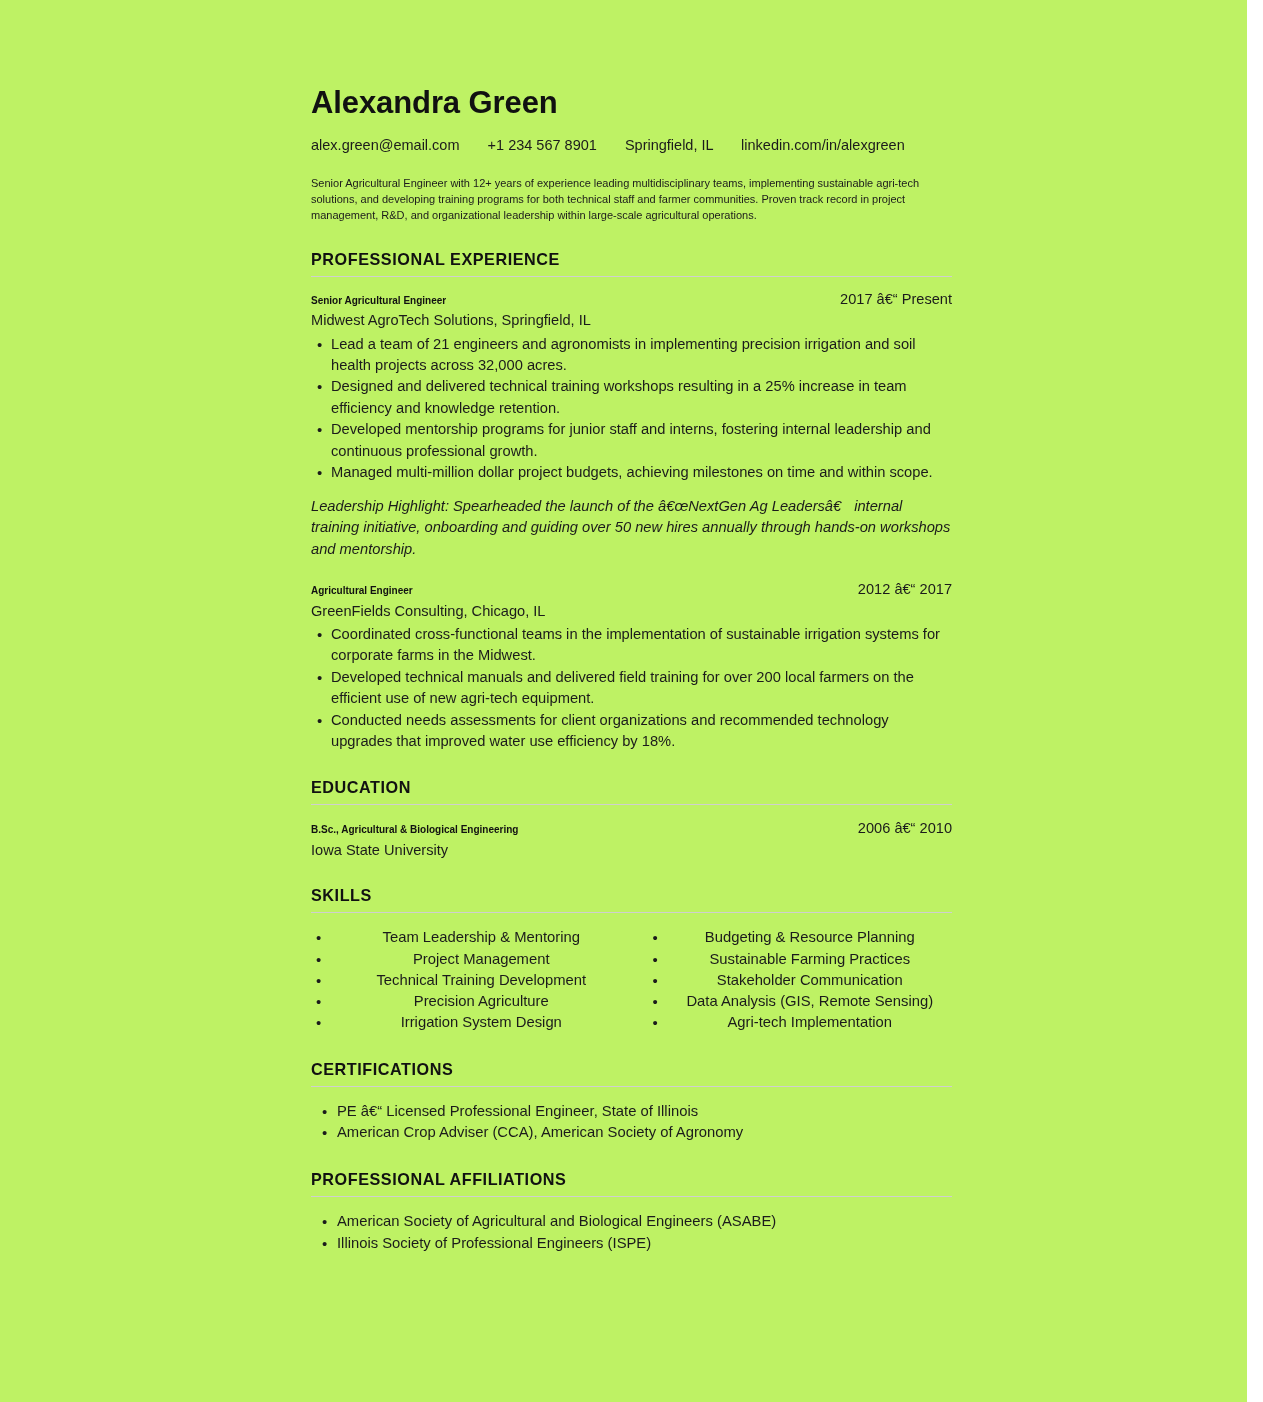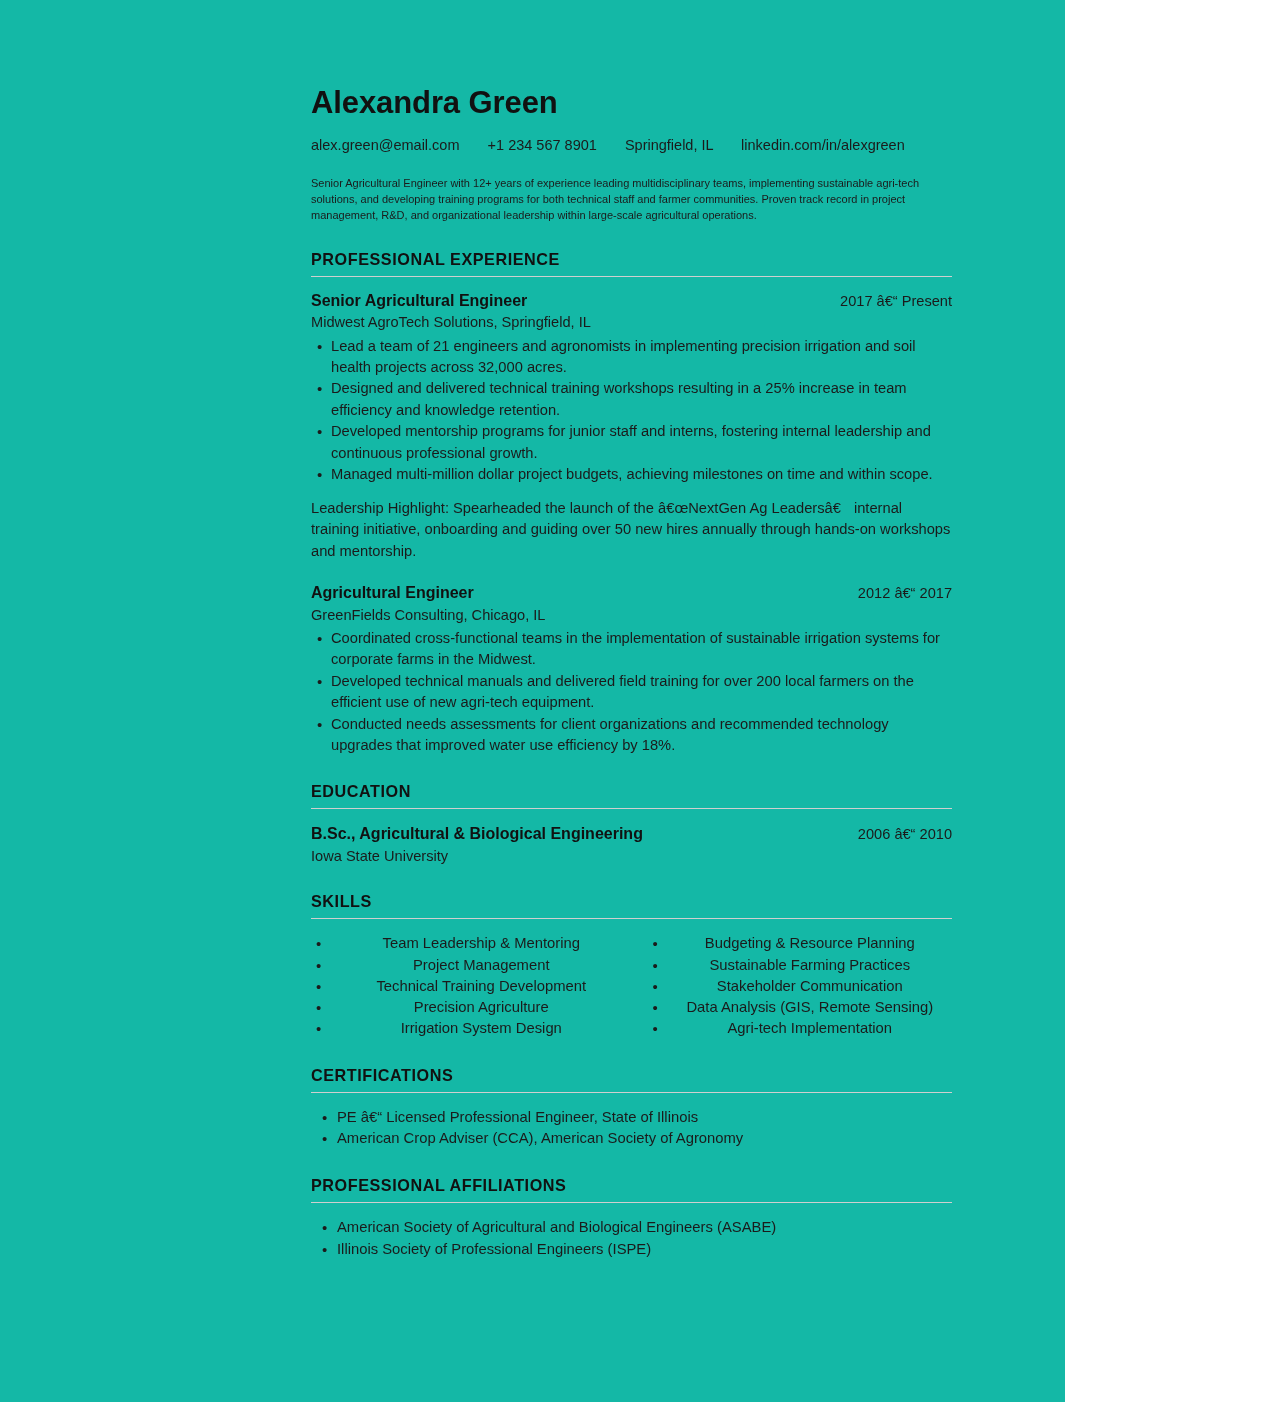--- a/index.html
+++ b/index.html
@@ -10,23 +10,23 @@
   body {
     width: 1263px;
     height: 1402px;
     font-family: "Liberation Sans", sans-serif;
     color: #1b1b1b;
     -webkit-font-smoothing: antialiased;
   }
 
   .page {
     position: relative;
-    width: 1065px;
+    width: 1247px;
     min-height: 1402px;
-    background: #14b8a6;
+    background: #bef264;
     box-sizing: border-box;
   }
 
   .sheet {
     position: absolute;
     left: 311px;
     top: 0;
     width: 641px;
   }
 
@@ -85,21 +85,21 @@
   .entry { margin-bottom: 0; }
   .entry + .entry { margin-top: 19px; }
 
   .entry-head {
     display: flex;
     justify-content: space-between;
     align-items: baseline;
     gap: 12px;
   }
   .entry-title {
-    font-size: 16px;
+    font-size: 10px;
     font-weight: 700;
     color: #111111;
     line-height: 1.35;
   }
   .entry-dates {
     font-size: 14.6px;
     color: #1b1b1b;
     white-space: nowrap;
     line-height: 1.35;
   }
@@ -129,20 +129,21 @@
     left: 6px;
     top: 0;
     font-size: 15px;
     line-height: 1.46;
     color: #1b1b1b;
   }
 
   .highlight {
     margin-top: 12px;
     font-size: 14.7px;
+    font-style: italic;
     line-height: 1.48;
     color: #1b1b1b;
   }
 
   
   .edu-entry + .edu-entry { margin-top: 3px; }
 
   
   .skills-cols {
     display: flex;

